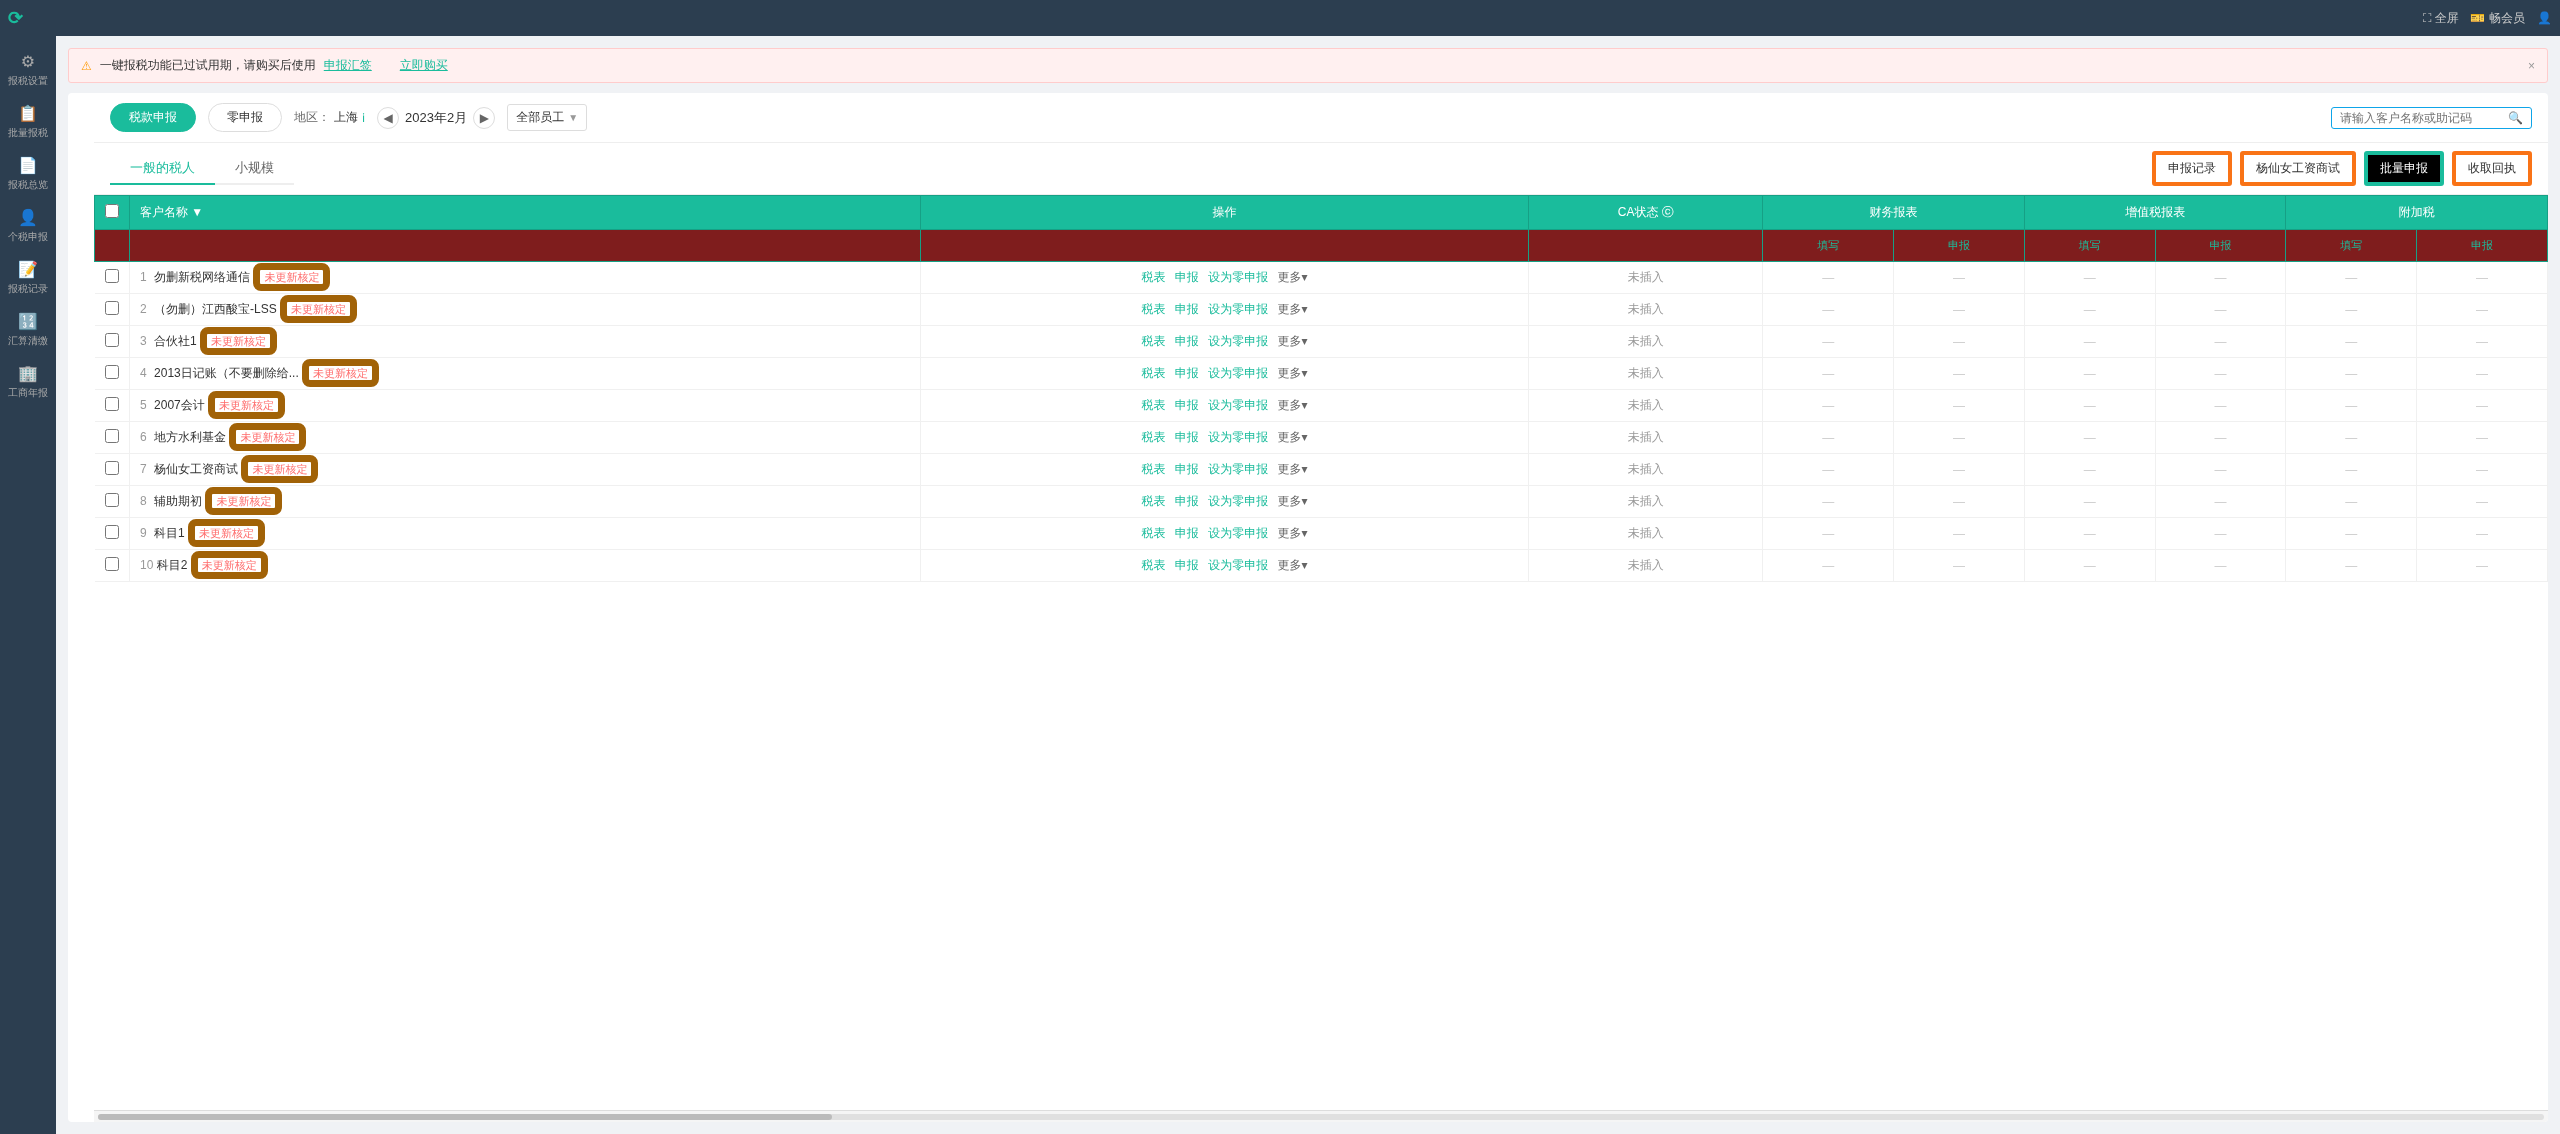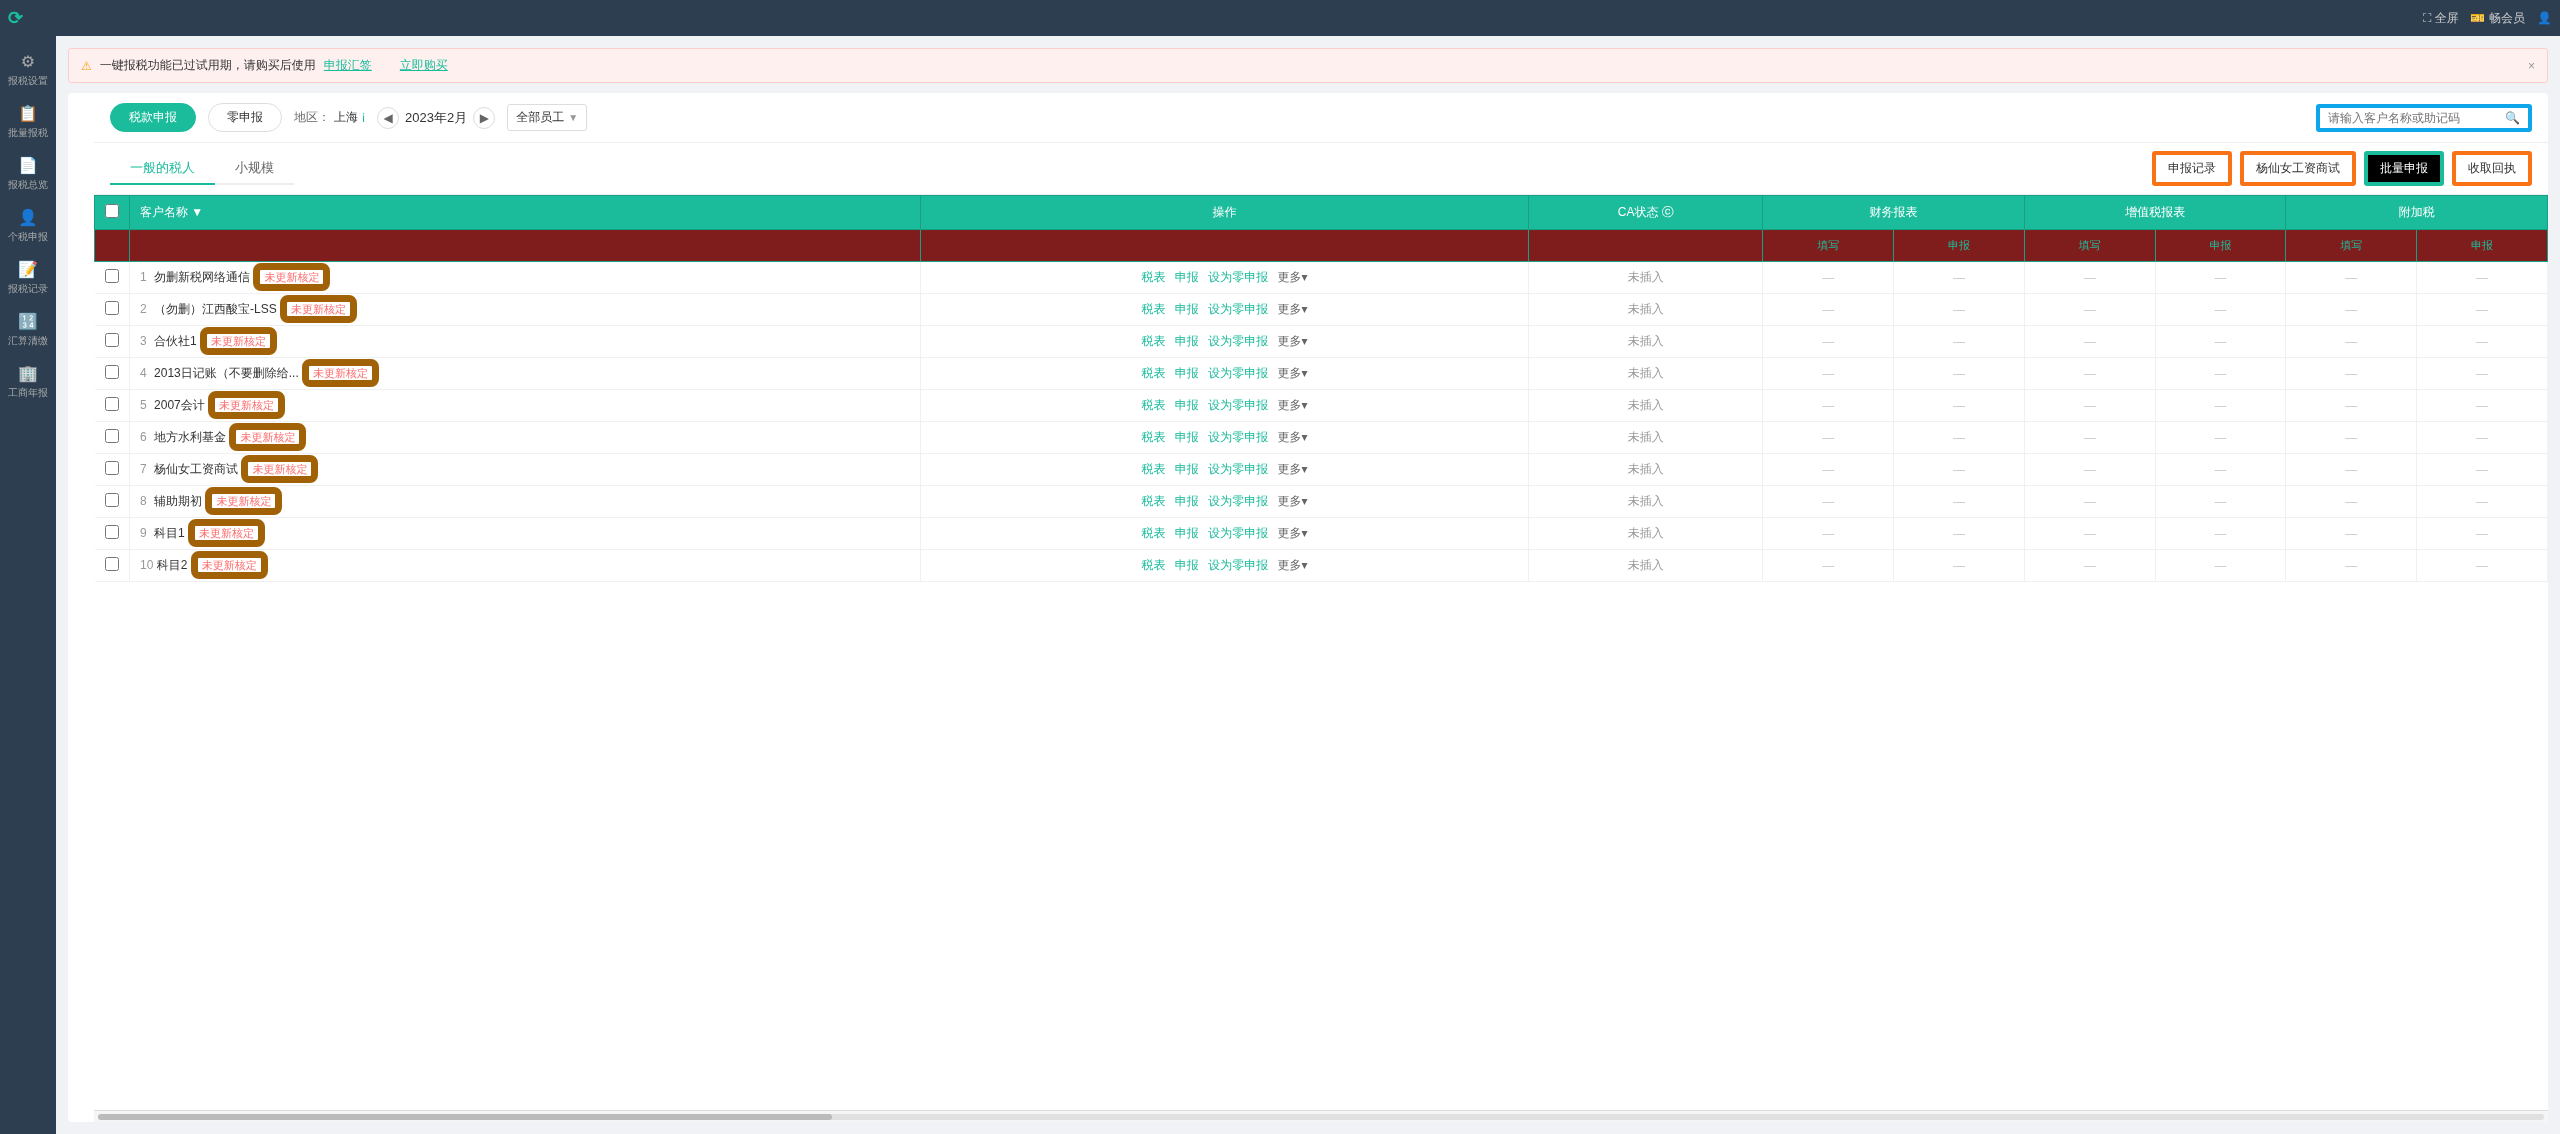--- a/index.html
+++ b/index.html
@@ -44,21 +44,21 @@
     .region-label { color: #666; }
     .info-icon { color: #1abc9c; cursor: pointer; }
 
     .date-nav { display: flex; align-items: center; gap: 6px; }
     .date-nav-btn { width: 22px; height: 22px; border-radius: 50%; border: 1px solid #ddd; background: #fff; cursor: pointer; display: flex; align-items: center; justify-content: center; font-size: 12px; color: #666; }
     .date-display { font-size: 13px; color: #333; font-weight: 500; }
 
     .staff-select { display: flex; align-items: center; gap: 4px; border: 1px solid #ddd; padding: 4px 8px; border-radius: 3px; cursor: pointer; font-size: 12px; color: #333; }
     .staff-select .arrow { color: #999; font-size: 10px; }
 
-    .search-box { display: flex; align-items: flex-end; border: 4px solid #0ea5e9; border-radius: 3px; padding: 3px 8px; gap: 17px; margin-left: auto; }
+    .search-box { display: flex; align-items: flex-end; border: 1px solid #0ea5e9; border-radius: 3px; padding: 3px 8px; gap: 8px; margin-left: auto; }
     .search-box input { border: none; outline: none; font-size: 12px; color: #333; width: 160px; }
     .search-box .search-icon { color: #999; cursor: pointer; }
 
     
     .sub-tabbar { padding: 8px 16px; display: flex; align-items: center; border-bottom: 1px solid #eee; flex-shrink: 0; }
     .sub-tabs { display: flex; gap: 0; border-bottom: 2px solid #eee; }
     .sub-tab { padding: 6px 20px; cursor: pointer; font-size: 13px; color: #666; border-bottom: 2px solid transparent; margin-bottom: -2px; }
     .sub-tab.active { color: #1abc9c; border-bottom-color: #1abc9c; }
     .action-btns { margin-left: auto; display: flex; gap: 8px; }
     .action-btn { padding: 5px 12px; border-radius: 3px; border: 4px solid #f97316; cursor: pointer; font-size: 12px; background: #fff; color: #333; }

